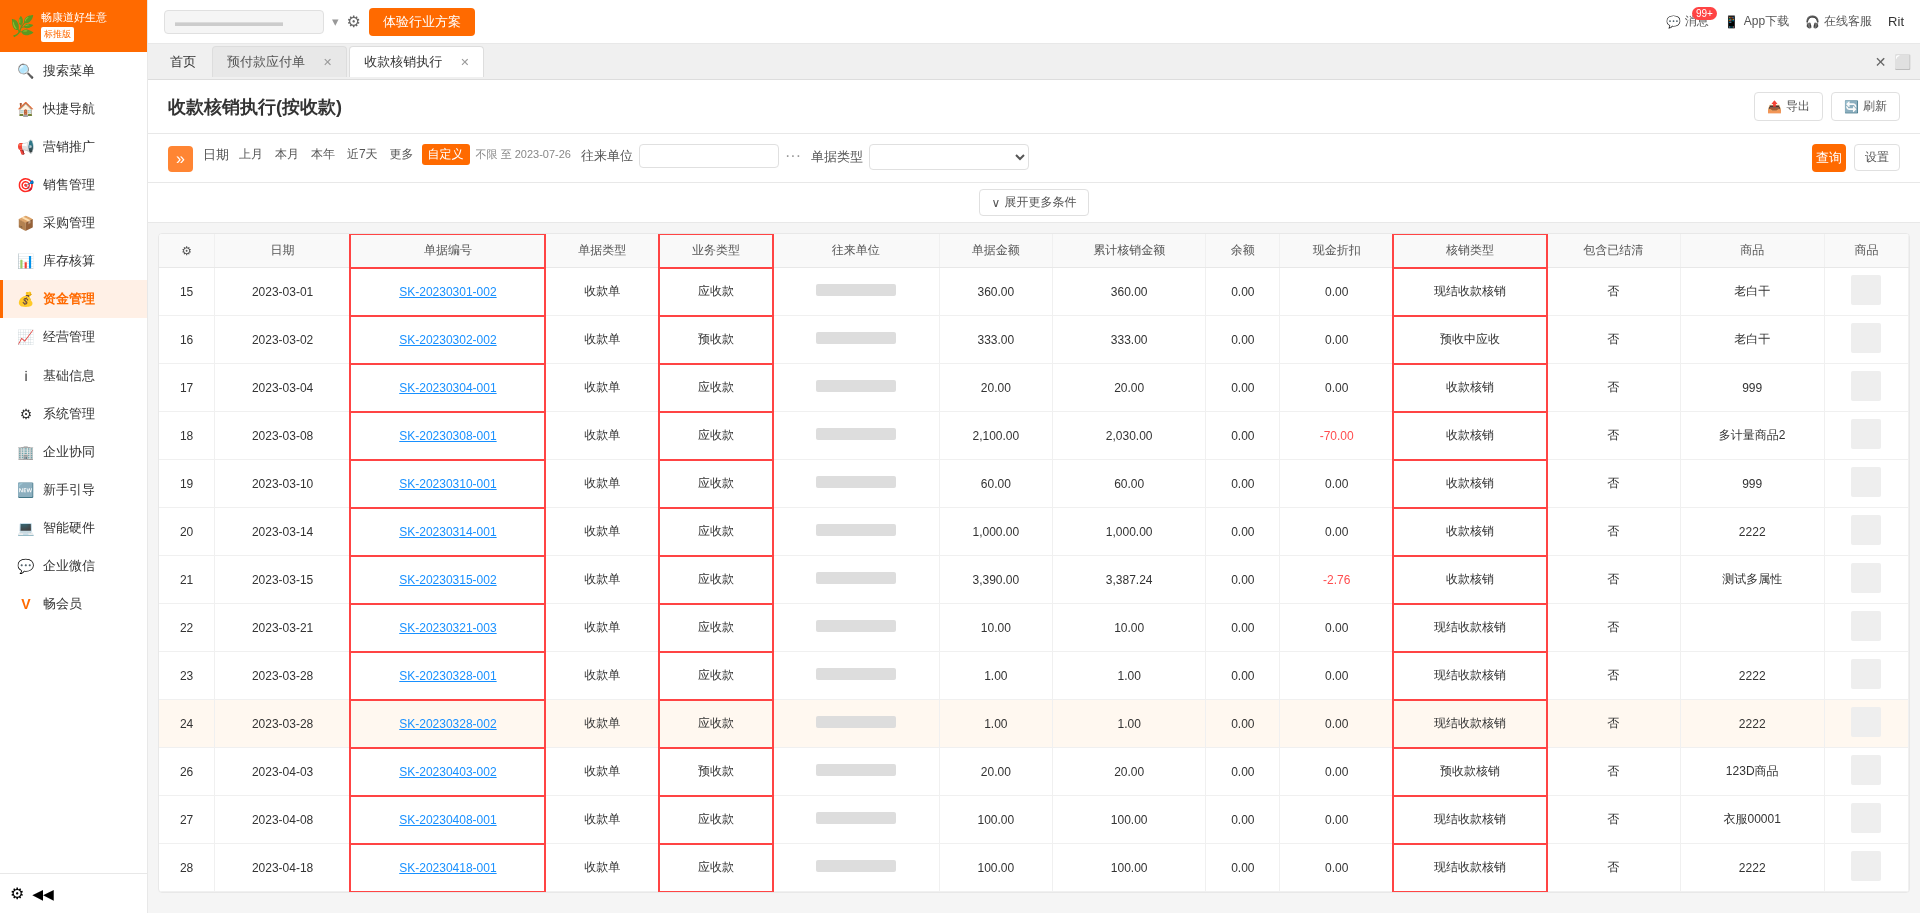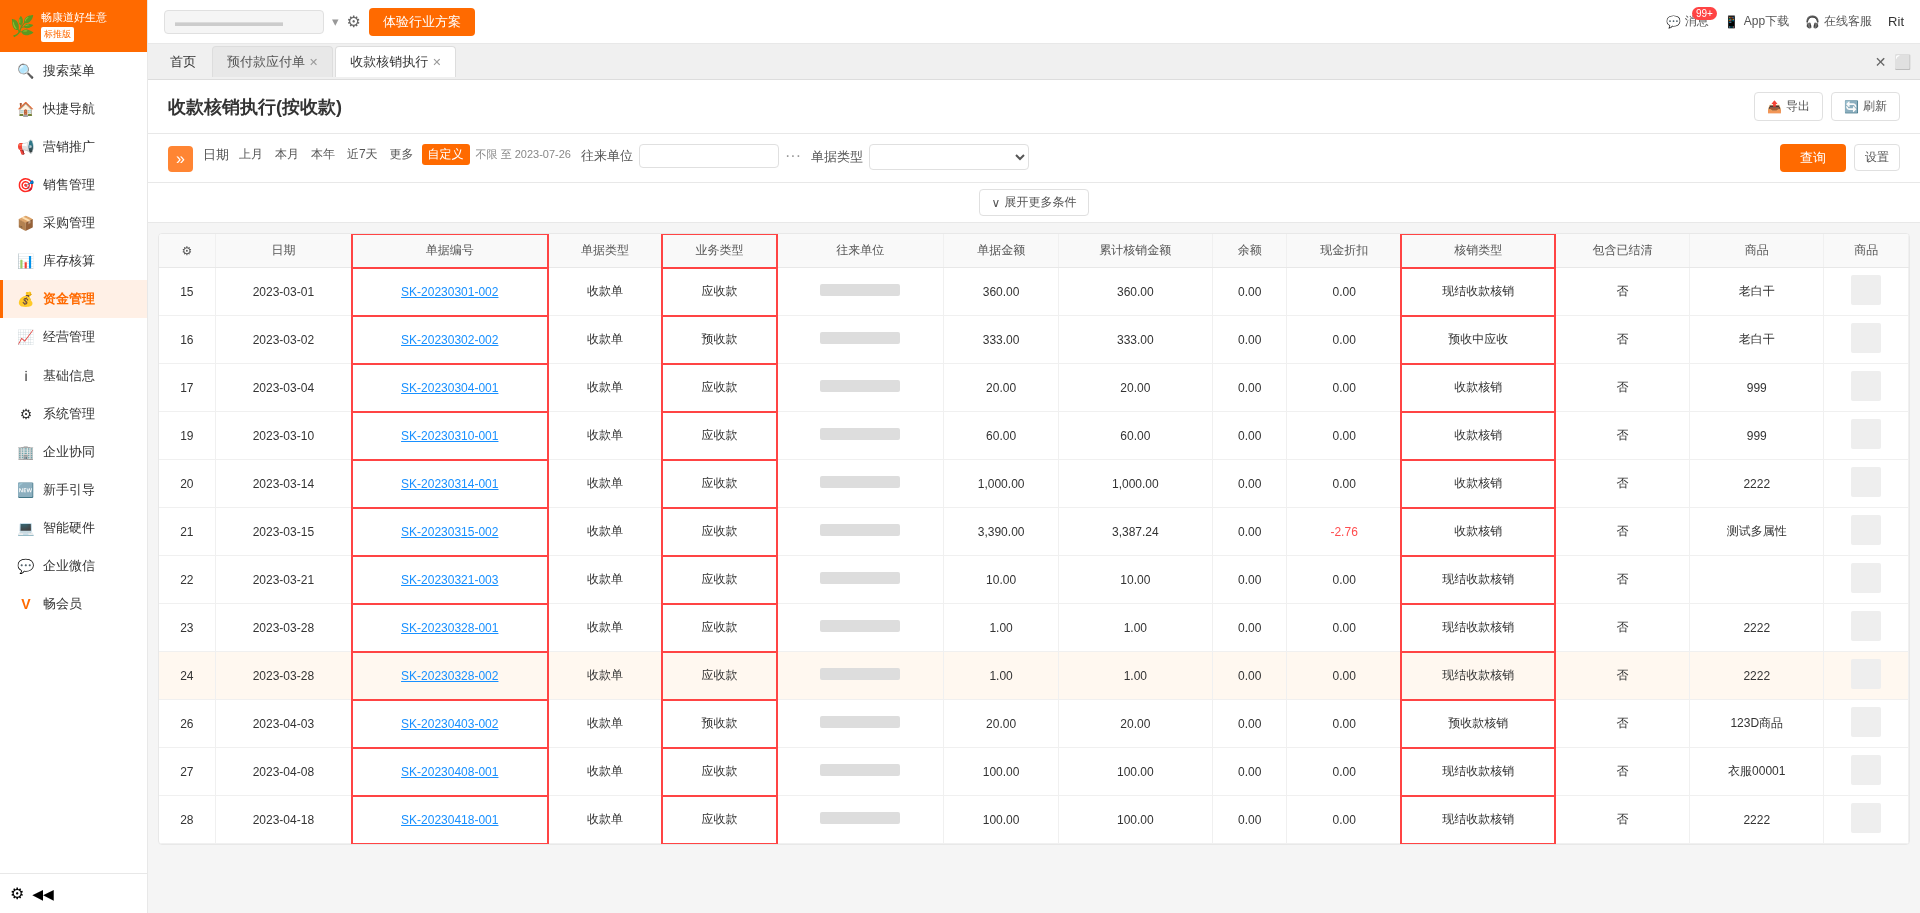--- a/index.html
+++ b/index.html
@@ -24,34 +24,34 @@
     .topbar { background: #fff; border-bottom: 1px solid #e8e8e8; padding: 0 16px; display: flex; align-items: center; gap: 12px; height: 44px; min-height: 44px; }
     .topbar-left { display: flex; align-items: center; gap: 8px; flex: 1; }
     .topbar-search { background: #f5f5f5; border: 1px solid #e0e0e0; border-radius: 4px; padding: 4px 10px; font-size: 12px; color: #999; width: 160px; display: flex; align-items: center; gap: 4px; }
     .topbar-btn-orange { background: #ff6a00; color: #fff; border: none; border-radius: 4px; padding: 5px 14px; font-size: 13px; cursor: pointer; text-align: right; }
     .topbar-right { display: flex; align-items: center; gap: 16px; font-size: 12px; color: #555; }
     .topbar-msg { position: relative; display: flex; align-items: center; gap: 4px; }
     .msg-badge { background: #ff4444; color: #fff; font-size: 10px; border-radius: 8px; padding: 1px 4px; position: absolute; top: -6px; right: -8px; }
 
     
     .tabs { background: #f0f0f0; display: flex; align-items: center; border-bottom: 1px solid #ddd; min-height: 36px; padding: 0 8px; gap: 2px; }
-    .tab { padding: 6px 14px; font-size: 13px; cursor: pointer; border-radius: 4px 4px 0 0; background: #e8e8e8; color: #555; display: flex; align-items: center; gap: 4px; border: 1px solid #ddd; border-bottom: none; }
+    .tab { padding: 6px 14px; font-size: 13px; cursor: pointer; border-radius: 4px 4px 0 0; background: #e8e8e8; color: #555; display: flex; align-items: center; gap: 18px; border: 1px solid #ddd; border-bottom: none; }
     .tab.active { background: #fff; color: #333; font-weight: 500; }
     .tab-home { background: none; border: none; color: #333; font-size: 13px; padding: 6px 14px; }
     .tab-close { font-size: 11px; color: #999; cursor: pointer; }
     .tabs-actions { margin-left: auto; display: flex; gap: 8px; }
     .tabs-action-btn { background: none; border: none; color: #666; cursor: pointer; font-size: 14px; }
 
     
     .page-content { flex: 1; overflow-y: auto; padding: 0; background: #f5f5f5; }
     .page-header { background: #fff; padding: 12px 20px; display: flex; align-items: center; justify-content: space-between; border-bottom: 1px solid #e8e8e8; }
     .page-title { font-size: 18px; font-weight: bold; color: #333; }
     .page-actions { display: flex; gap: 8px; }
     .btn-outline { border: 1px solid #e0e0e0; background: #fff; border-radius: 4px; padding: 5px 12px; font-size: 12px; cursor: pointer; color: #555; display: flex; align-items: center; gap: 4px; }
-    .btn-orange { background: #ff6a00; color: #fff; border: none; border-radius: 4px; padding: 5px 20px; font-size: 13px; cursor: pointer; }
+    .btn-orange { background: #ff6a00; color: #fff; border: none; border-radius: 4px; padding: 5px 4px; font-size: 13px; cursor: pointer; }
     .btn-small { border: 1px solid #e0e0e0; background: #fff; border-radius: 4px; padding: 4px 10px; font-size: 12px; cursor: pointer; color: #555; }
 
     
     .filter-bar { background: #fff; padding: 10px 20px; border-bottom: 1px solid #e8e8e8; display: flex; align-items: flex-start; gap: 10px; flex-wrap: wrap; }
     .filter-expand-btn { background: #ff8533; color: #fff; border: none; border-radius: 4px; padding: 4px 8px; font-size: 16px; cursor: pointer; align-self: flex-start; margin-top: 2px; }
     .filter-group { display: flex; align-items: center; gap: 6px; flex-wrap: wrap; }
     .filter-label { font-size: 13px; color: #555; white-space: nowrap; }
     .filter-date-btns { display: flex; gap: 4px; align-items: center; }
     .filter-date-btn { background: none; border: none; color: #555; font-size: 12px; cursor: pointer; padding: 2px 4px; }
     .filter-custom-btn { background: #ff6a00; color: #fff; border: none; border-radius: 3px; padding: 2px 6px; font-size: 12px; cursor: pointer; }
@@ -322,20 +322,36 @@
     <td class="">20.00</td>
     <td class="">20.00</td>
     <td>0.00</td>
     <td class="">0.00</td>
     <td style="outline:2px solid #ff4444;outline-offset:-1px;">收款核销</td>
     <td>否</td>
     <td>999</td>
     <td><span style="display:inline-block;width:30px;height:30px;background:#eee;border-radius:2px;"></span></td>
   </tr>
               <tr>
+    <td>18</td>
+    <td>2023-03-08</td>
+    <td style="outline:2px solid #ff4444;outline-offset:-1px;"><a class="link-text">SK-20230308-001</a></td>
+    <td>收款单</td>
+    <td style="outline:2px solid #ff4444;outline-offset:-1px;">应收款</td>
+    <td><span style="display:inline-block;width:80px;height:12px;background:#ddd;border-radius:2px;"></span></td>
+    <td class="">2,100.00</td>
+    <td class="">2,030.00</td>
+    <td>0.00</td>
+    <td class="negative-text">-70.00</td>
+    <td style="outline:2px solid #ff4444;outline-offset:-1px;">收款核销</td>
+    <td>否</td>
+    <td>多计量商品2</td>
+    <td><span style="display:inline-block;width:30px;height:30px;background:#eee;border-radius:2px;"></span></td>
+  </tr>
+              <tr>
     <td>19</td>
     <td>2023-03-10</td>
     <td style="outline:2px solid #ff4444;outline-offset:-1px;"><a class="link-text">SK-20230310-001</a></td>
     <td>收款单</td>
     <td style="outline:2px solid #ff4444;outline-offset:-1px;">应收款</td>
     <td><span style="display:inline-block;width:80px;height:12px;background:#ddd;border-radius:2px;"></span></td>
     <td class="">60.00</td>
     <td class="">60.00</td>
     <td>0.00</td>
     <td class="">0.00</td>

